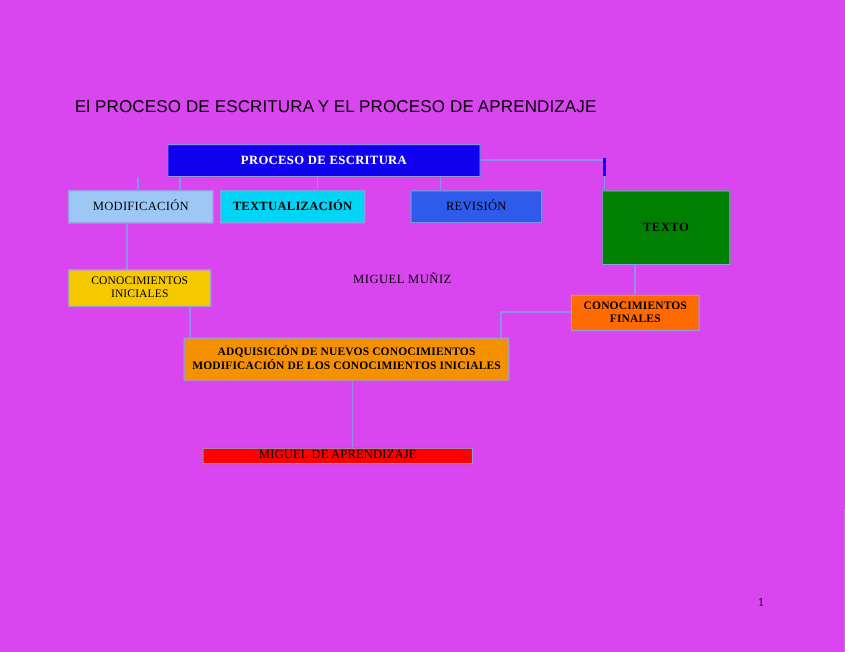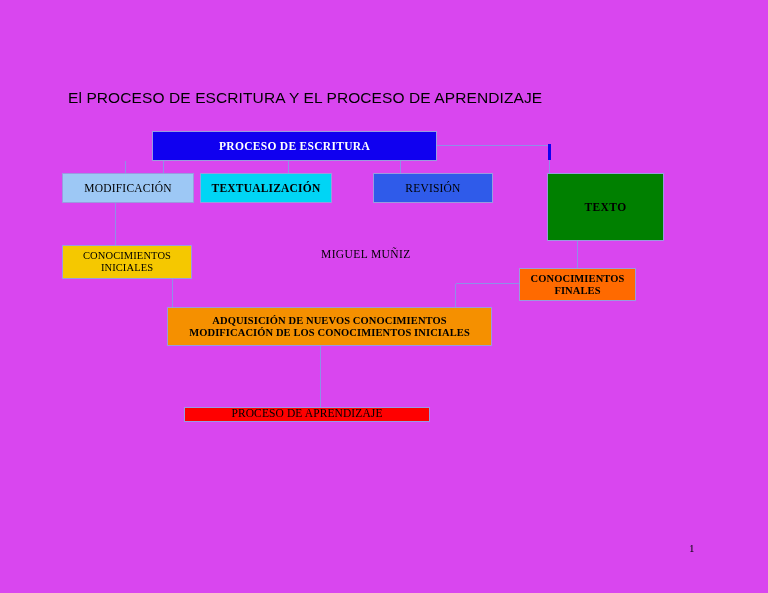--- a/index.html
+++ b/index.html
@@ -142,21 +142,21 @@
     color: #000000;
     font-weight: bold;
     font-size: 10.5px;
     letter-spacing: 0.1px;
   }
 
   
   .n-adquisicion {
     left: 167px;
     top: 307px;
-    width: 325px;
+    width: 296px;
     height: 39px;
     background: #f59000;
     color: #000000;
     font-weight: bold;
     font-size: 10.5px;
     letter-spacing: 0.1px;
   }
 
   
   .n-aprendizaje {
@@ -274,20 +274,20 @@
     <span>CONOCIMIENTOS
 FINALES</span>
   </div>
 
   <div class="node n-adquisicion">
     <span>ADQUISICIÓN DE NUEVOS CONOCIMIENTOS
 MODIFICACIÓN DE LOS CONOCIMIENTOS INICIALES</span>
   </div>
 
   <div class="node n-aprendizaje">
-    <span>PROCESO DE APRENDIZAJE</span>
+    <span>MIGUEL DE APRENDIZAJE</span>
   </div>
 
   <div class="author-label">MIGUEL MUÑIZ</div>
 
   <div class="page-number">1</div>
 
 </div>
 
 </body></html>

